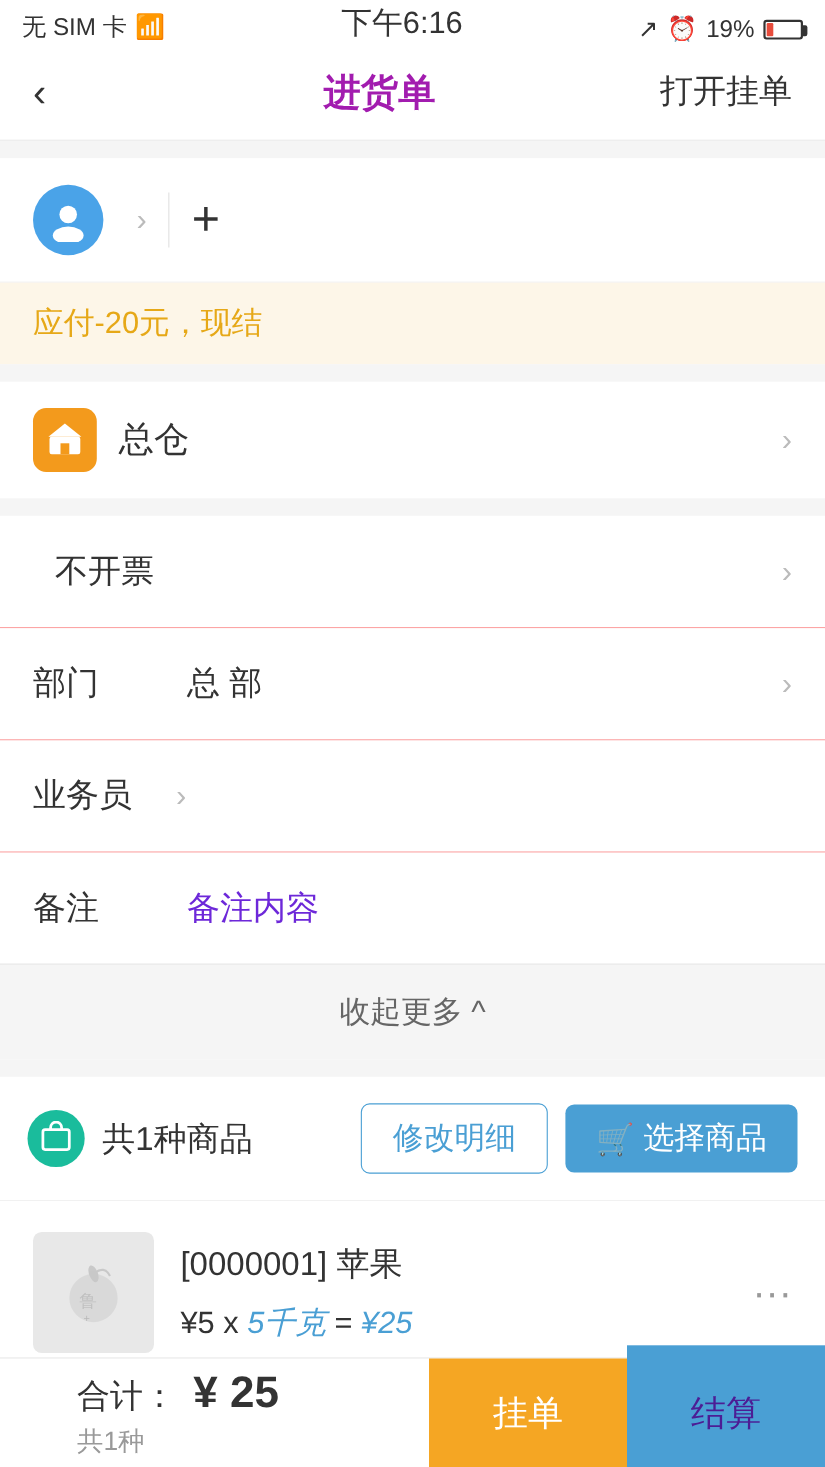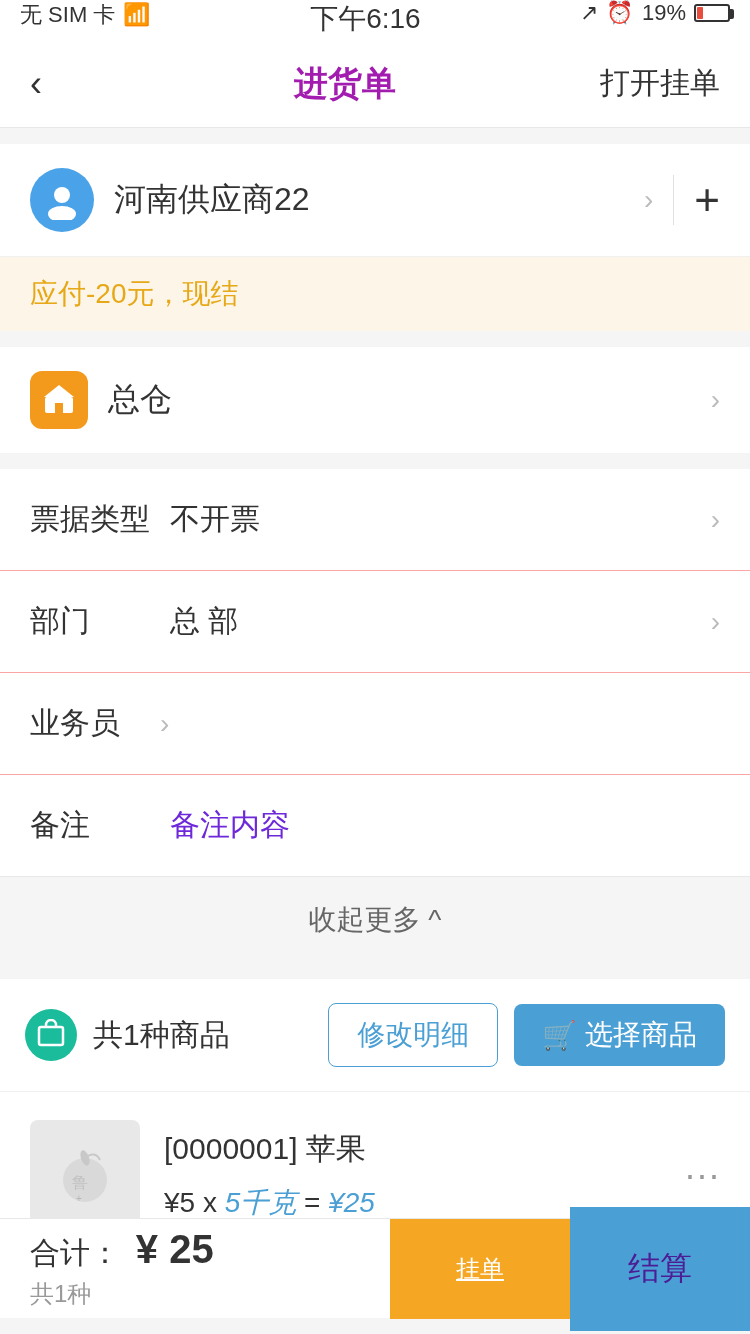--- a/index.html
+++ b/index.html
@@ -12,21 +12,21 @@
       font-size: 28px;
       color: #333;
     }
 
     
     .status-bar {
       width: 750px;
       height: 40px;
       background: #fff;
       display: flex;
-      align-items: flex-start;
+      align-items: flex-end;
       justify-content: space-between;
       padding: 0 20px;
       font-size: 22px;
       color: #333;
     }
     .status-left { display: flex; align-items: center; gap: 8px; }
     .status-center { font-size: 28px; font-weight: 500; }
     .status-right { display: flex; align-items: center; gap: 8px; font-size: 22px; }
 
     
@@ -265,27 +265,28 @@
     .product-more {
       color: #999;
       font-size: 36px;
       cursor: pointer;
       padding-left: 16px;
     }
 
     
     .bottom-bar {
       position: fixed;
-      bottom: 16px;
+      bottom: 0;
       width: 750px;
       height: 100px;
       display: flex;
       align-items: center;
       background: #fff;
       border-top: 1px solid #e8e8e8;
+      padding-left: 40px;
     }
     .total-section {
       flex: 1;
       padding: 0 30px;
     }
     .total-label {
       font-size: 30px;
       color: #333;
       display: inline;
     }
@@ -298,28 +299,27 @@
     .total-count {
       font-size: 24px;
       color: #999;
       margin-top: 4px;
     }
     .btn-hang {
       width: 180px;
       height: 100px;
       background: #f5a623;
       color: #fff;
-      font-size: 24px;
+      font-size: 32px;
       display: flex;
       align-items: center;
       justify-content: center;
       cursor: pointer;
       border: none;
       flex-shrink: 0;
-      text-decoration: underline;
     }
     .btn-checkout {
       width: 180px;
       height: 124px;
       background: #4a9fd4;
       color: #4c1d95;
       font-size: 32px;
       display: flex;
       align-items: center;
       justify-content: center;
@@ -389,21 +389,20 @@
   <div style="height:16px; background:#f5f5f5;"></div>
 
   <div class="section">
     <div class="supplier-row">
       <div class="supplier-avatar">
         <svg viewBox="0 0 40 40" fill="none" xmlns="http://www.w3.org/2000/svg">
           <circle cx="20" cy="15" r="8" fill="white"></circle>
           <ellipse cx="20" cy="34" rx="14" ry="8" fill="white"></ellipse>
         </svg>
       </div>
-      <span class="supplier-name">河南供应商22</span>
       <span class="chevron-right">›</span>
       <div class="supplier-divider"></div>
       <span class="supplier-add">+</span>
     </div>
     <div class="warning-banner">
       <span>应付-20元，现结</span>
     </div>
   </div>
 
   <div class="section">
@@ -415,21 +414,20 @@
           <rect x="13" y="20" width="8" height="10" fill="#f39a1c"></rect>
         </svg>
       </div>
       <span class="warehouse-name">总仓</span>
       <span class="chevron-right">›</span>
     </div>
   </div>
 
   <div class="section">
     <div class="form-row">
-      <span class="form-label">票据类型</span>
       <span class="form-value">不开票</span>
       <span class="chevron-right">›</span>
     </div>
     <div class="form-row">
       <span class="form-label">部门</span>
       <span class="form-value">总 部</span>
       <span class="chevron-right">›</span>
     </div>
     <div class="form-row">
       <span class="form-label">业务员</span>

